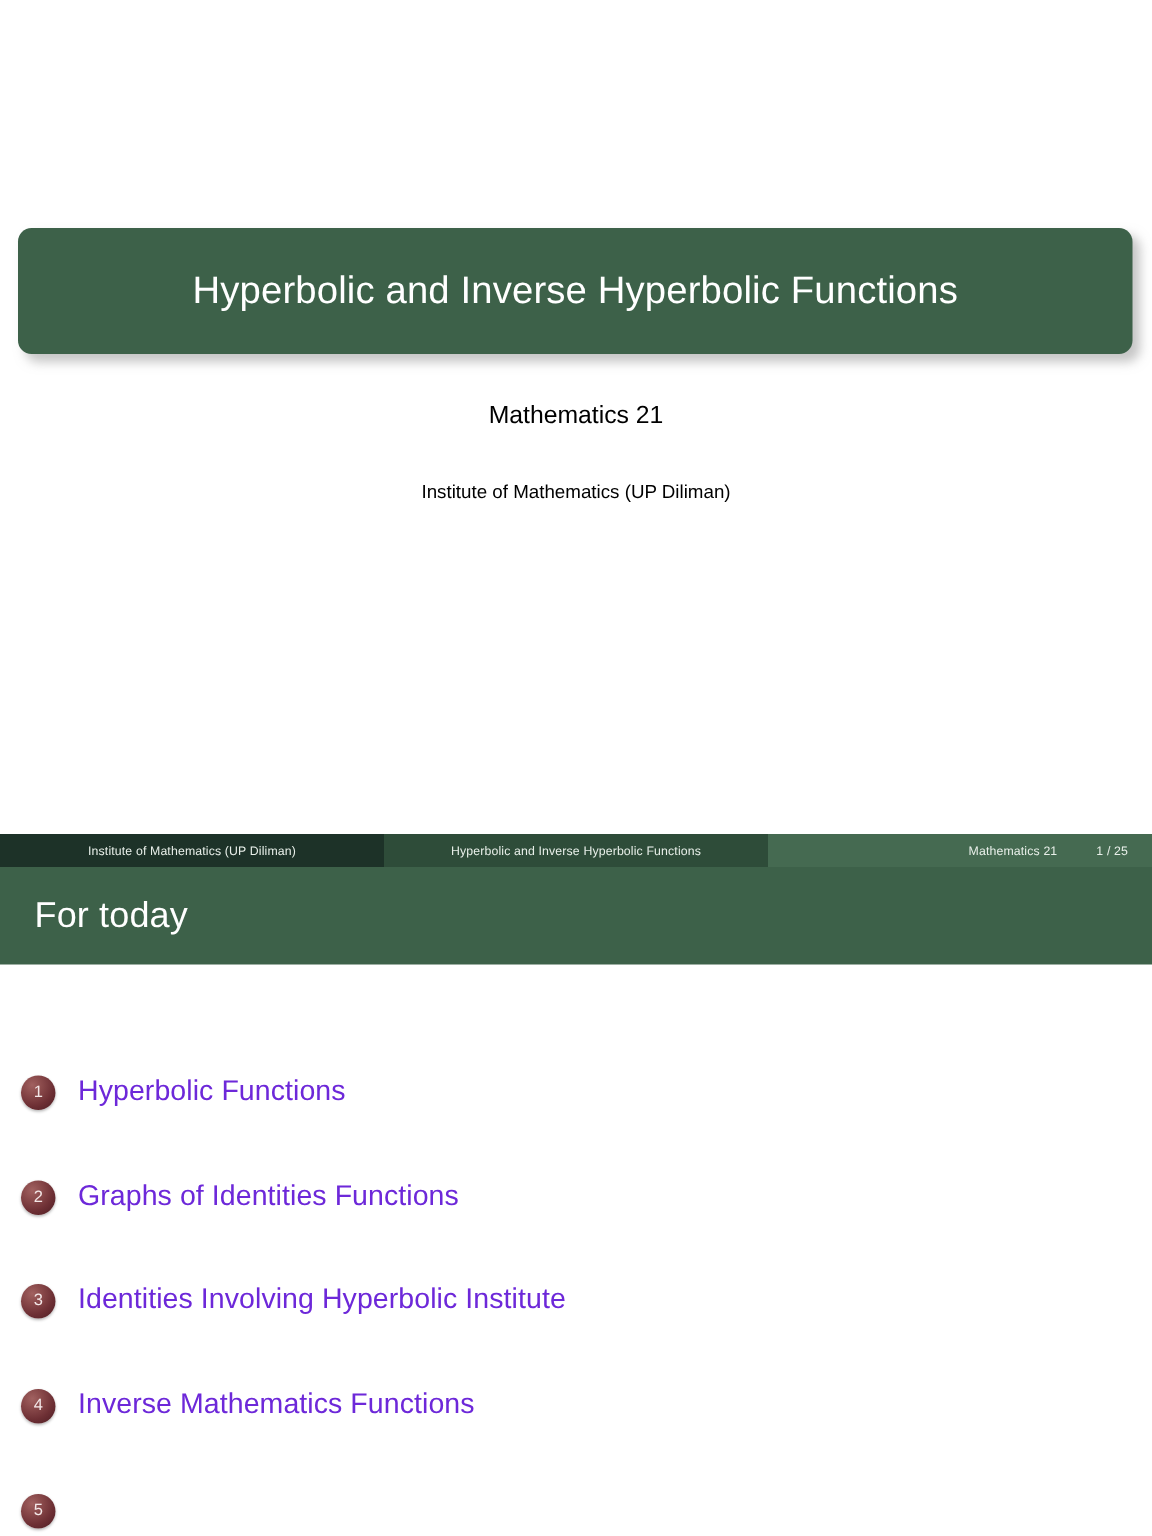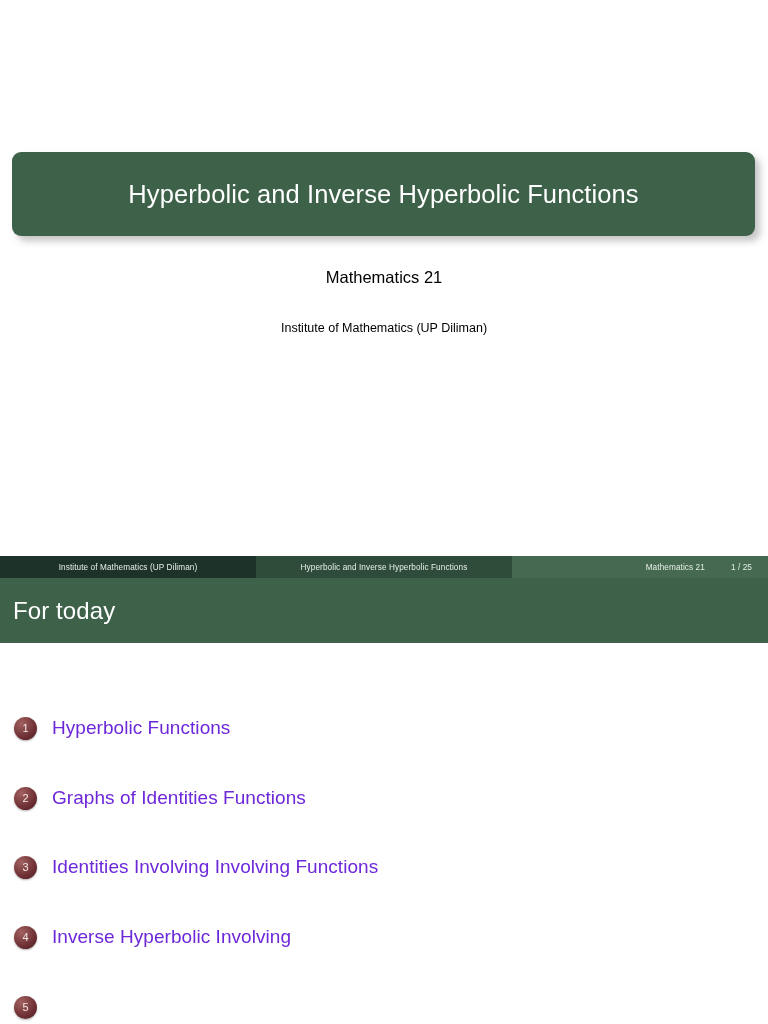--- a/index.html
+++ b/index.html
@@ -124,21 +124,21 @@
     width: 768px;
     height: 65px;
     background: #3d6149;
     display: flex;
     align-items: center;
   }
   .frametitle-text {
     color: #ffffff;
     font-size: 24px;
     font-weight: 400;
-    padding-left: 13px;
+    padding-left: 23px;
     letter-spacing: 0.1px;
   }
 
   .toc-list {
     position: absolute;
     left: 0;
     top: 65px;
     width: 768px;
   }
   .toc-item {
@@ -221,28 +221,28 @@
       <span class="toc-badge">
         <span class="toc-badge-num">2</span>
       </span>
       <span class="toc-label">Graphs of Identities Functions</span>
     </div>
 
     <div class="toc-item" style="top: 211px;">
       <span class="toc-badge">
         <span class="toc-badge-num">3</span>
       </span>
-      <span class="toc-label">Identities Involving Involving Functions</span>
+      <span class="toc-label">Identities Involving Hyperbolic Institute</span>
     </div>
 
     <div class="toc-item" style="top: 281px;">
       <span class="toc-badge">
         <span class="toc-badge-num">4</span>
       </span>
-      <span class="toc-label">Inverse Hyperbolic Involving</span>
+      <span class="toc-label">Inverse Mathematics Functions</span>
     </div>
 
     <div class="toc-item" style="top: 351px;">
       <span class="toc-badge">
         <span class="toc-badge-num">5</span>
       </span>
     </div>
 
   </div>
 </div>

